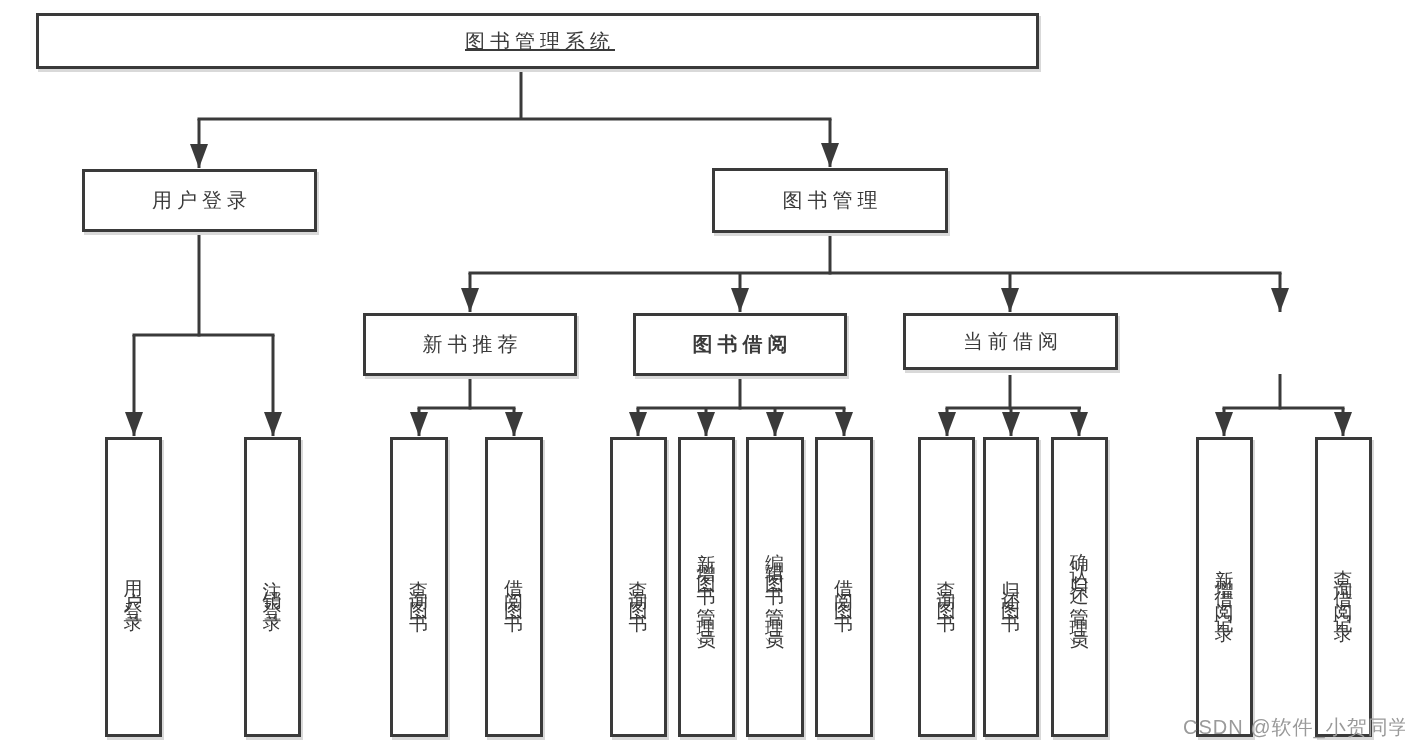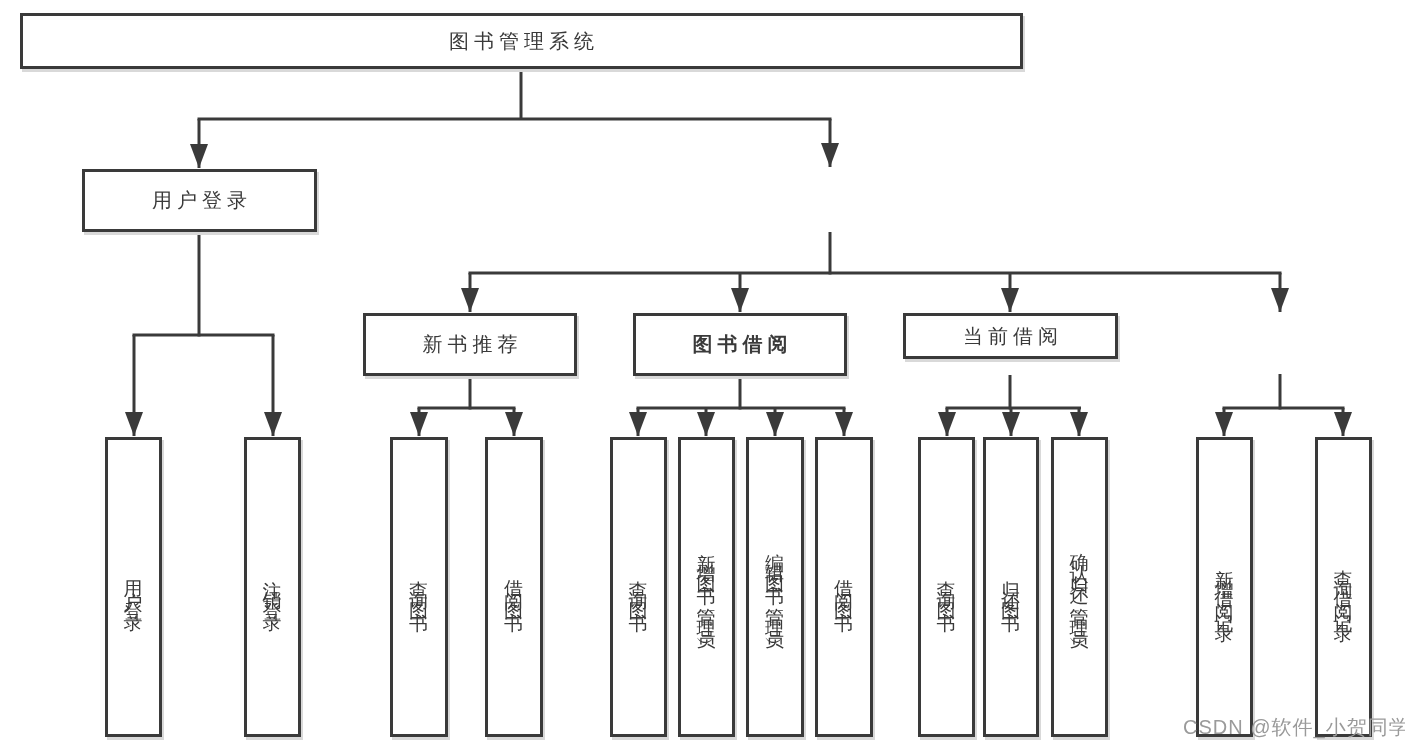--- a/index.html
+++ b/index.html
@@ -116,35 +116,38 @@
       <line x1="1011" y1="408" x2="1011" y2="436" marker-end="url(#arr)"></line>
       <line x1="1079" y1="408" x2="1079" y2="436" marker-end="url(#arr)"></line>
 
       <line x1="1280" y1="374" x2="1280" y2="409.5"></line>
       <line x1="1222.5" y1="408" x2="1344.5" y2="408"></line>
       <line x1="1224" y1="408" x2="1224" y2="436" marker-end="url(#arr)"></line>
       <line x1="1343" y1="408" x2="1343" y2="436" marker-end="url(#arr)"></line>
     </g>
   </svg>
 
-  <div class="node" style="left:20px; top:13px; width:1003px; height:56px;">
+  <div class="node" style="left:36px; top:13px; width:1003px; height:56px;text-decoration:underline;">
     <span class="hlabel">图书管理系统</span>
   </div>
 
   <div class="node" style="left:82px; top:169px; width:235px; height:63px;">
     <span class="hlabel">用户登录</span>
+  </div>
+  <div class="node" style="left:712px; top:168px; width:236px; height:65px;">
+    <span class="hlabel">图书管理</span>
   </div>
 
   <div class="node" style="left:363px; top:313px; width:214px; height:63px;">
     <span class="hlabel">新书推荐</span>
   </div>
   <div class="node" style="left:633px; top:313px; width:214px; height:63px;font-weight:bold;">
     <span class="hlabel">图书借阅</span>
   </div>
-  <div class="node" style="left:903px; top:313px; width:215px; height:46px;">
+  <div class="node" style="left:903px; top:313px; width:215px; height:57px;">
     <span class="hlabel">当前借阅</span>
   </div>
 
   <div class="node leaf" style="left:105px; width:57px;">
     <span class="vtext">用户登录</span>
   </div>
   <div class="node leaf" style="left:244px; width:57px;">
     <span class="vtext">注销登录</span>
   </div>
 

